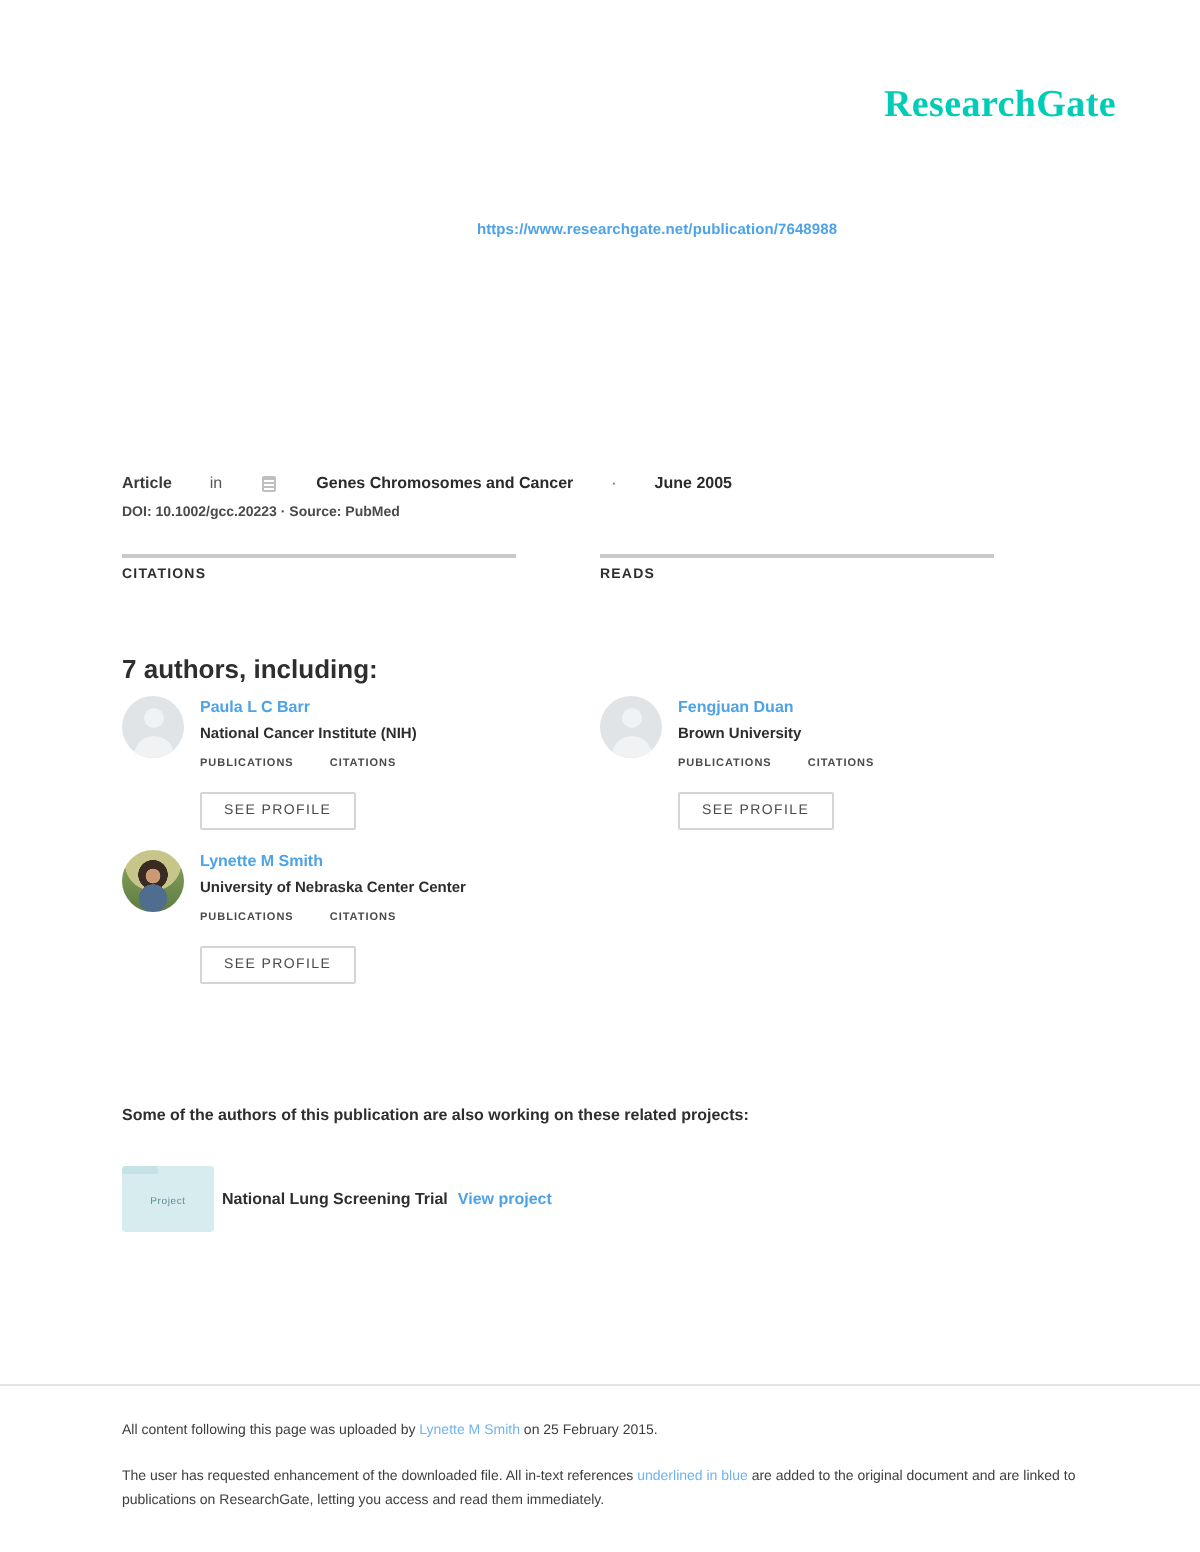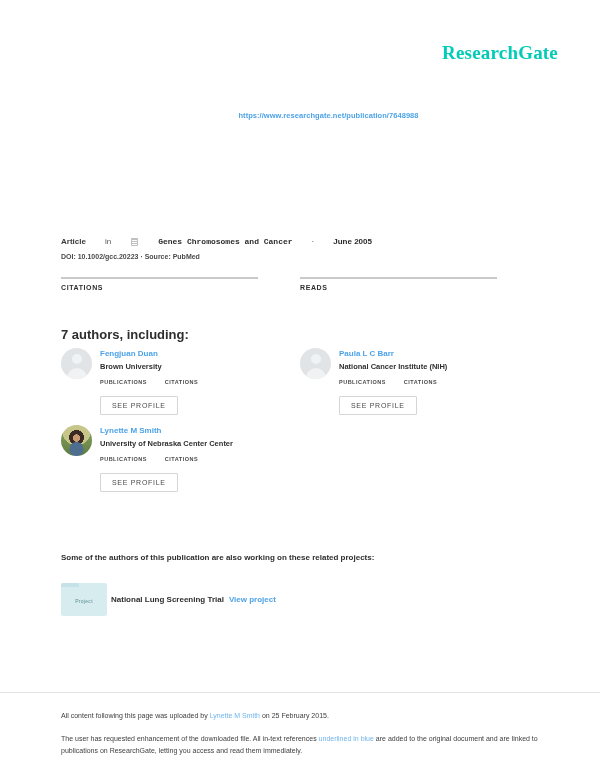--- a/index.html
+++ b/index.html
@@ -95,21 +95,20 @@
     content: "";
     position: absolute;
     left: 1px; top: 2px;
     width: 5px; height: 1px;
     background: #ffffff;
     box-shadow: 0 2px 0 #ffffff, 0 4px 0 #ffffff;
   }
   .meta-journal {
     font-weight: bold;
     color: #2b2b2b;
-    font-family: Liberation Mono, monospace;
   }
   .meta-date {
     font-weight: bold;
     color: #2b2b2b;
   }
   .meta-line2 {
     font-size: 7px;
     color: #4a4a4a;
     line-height: 11px;
     margin-top: 3px;
@@ -396,44 +395,44 @@
   <div class="authors-grid">
 
     <div class="author-row">
 
       <div class="author">
         <div class="avatar">
           <div class="head"></div>
           <div class="body"></div>
         </div>
         <div class="author-info">
-          <div class="author-name">Fengjuan Duan</div>
-          <div class="author-aff">Brown University</div>
+          <div class="author-name">Paula L C Barr</div>
+          <div class="author-aff">National Cancer Institute (NIH)</div>
           <div class="author-stats">
             <div class="a-stat">
               <div class="a-stat-label">PUBLICATIONS</div>
               <div class="a-stat-value"></div>
             </div>
             <div class="a-stat">
               <div class="a-stat-label">CITATIONS</div>
               <div class="a-stat-value"></div>
             </div>
           </div>
           <div class="see-profile">SEE PROFILE</div>
         </div>
       </div>
 
       <div class="author">
         <div class="avatar">
           <div class="head"></div>
           <div class="body"></div>
         </div>
         <div class="author-info">
-          <div class="author-name">Paula L C Barr</div>
-          <div class="author-aff">National Cancer Institute (NIH)</div>
+          <div class="author-name">Fengjuan Duan</div>
+          <div class="author-aff">Brown University</div>
           <div class="author-stats">
             <div class="a-stat">
               <div class="a-stat-label">PUBLICATIONS</div>
               <div class="a-stat-value"></div>
             </div>
             <div class="a-stat">
               <div class="a-stat-label">CITATIONS</div>
               <div class="a-stat-value"></div>
             </div>
           </div>

